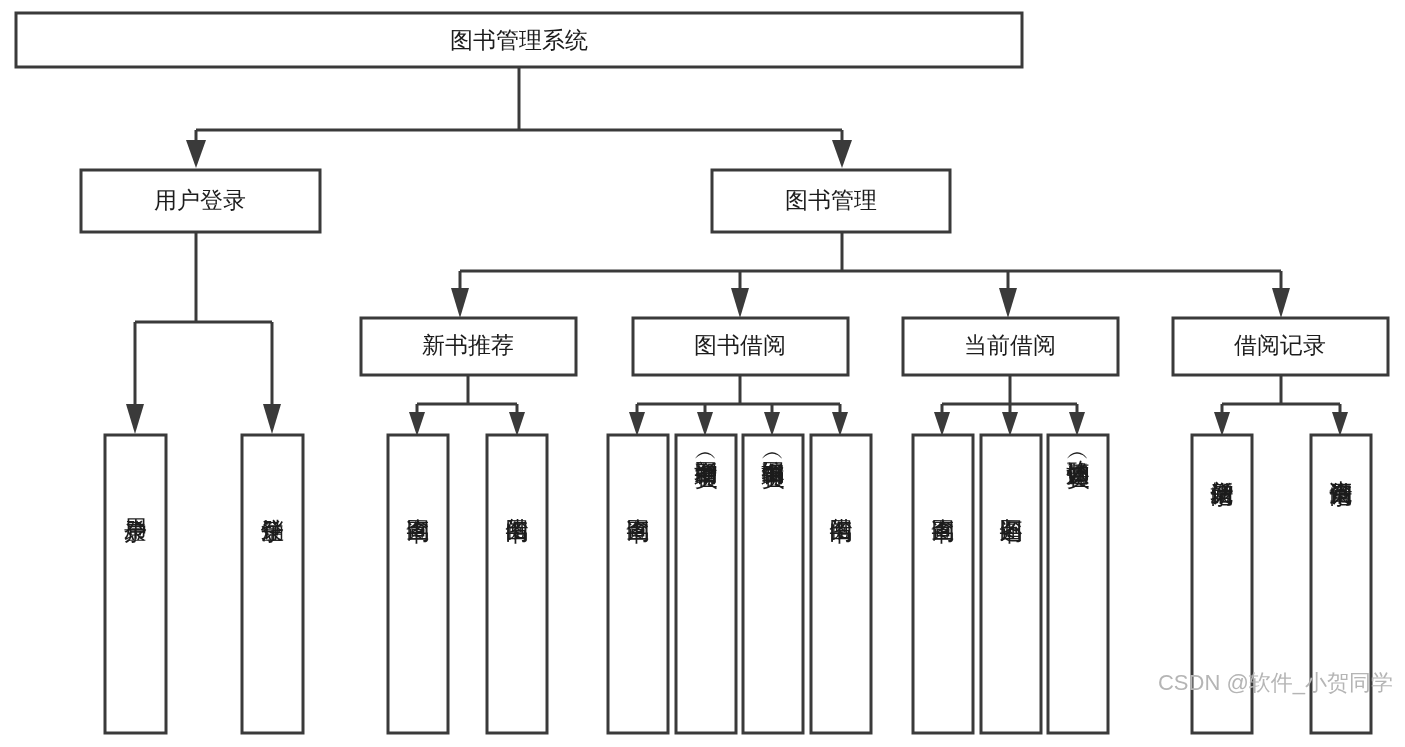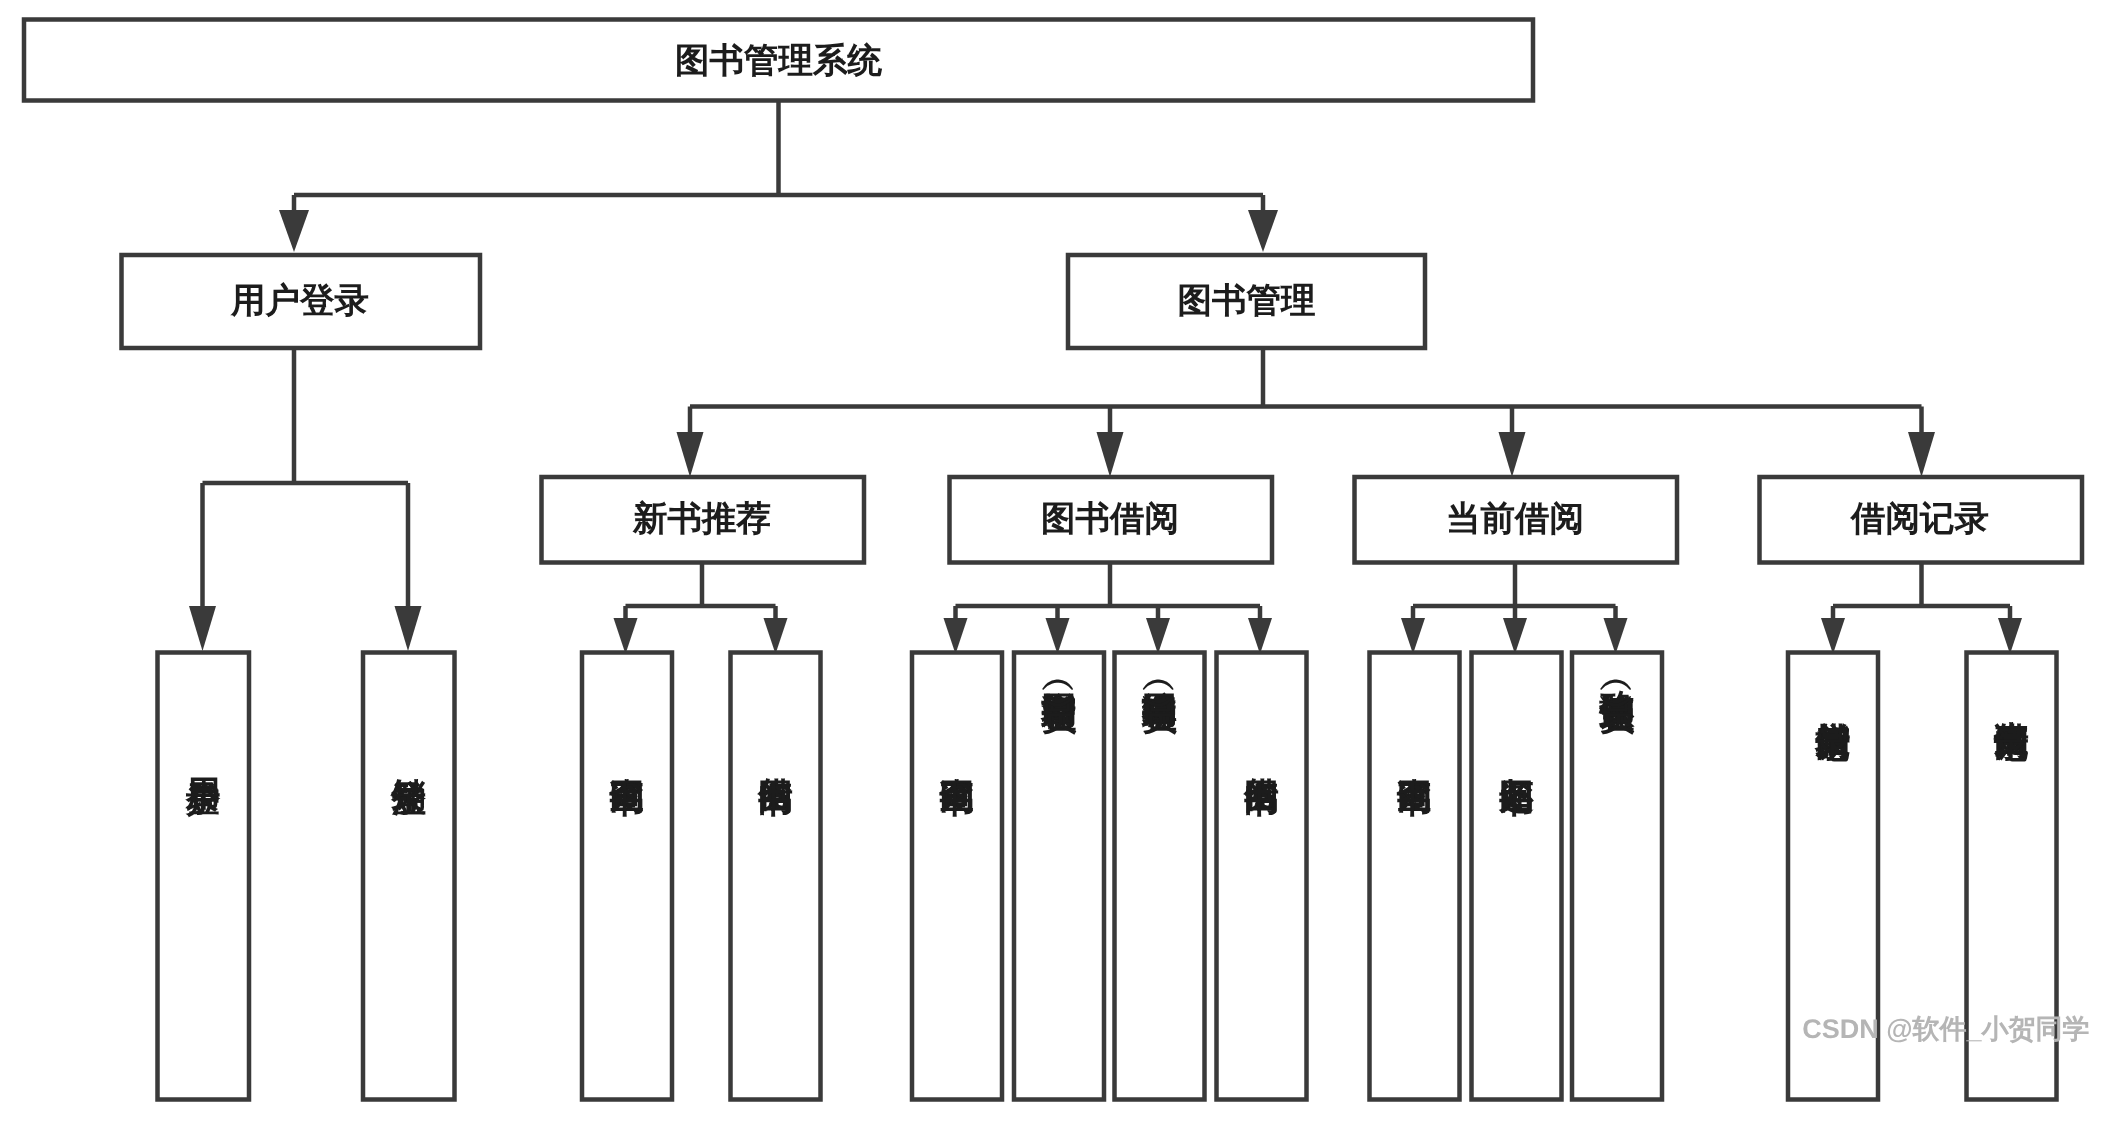--- a/index.html
+++ b/index.html
@@ -13,21 +13,20 @@
     font-family: "Liberation Sans", "DejaVu Sans", sans-serif;
     overflow: hidden;
     position: relative;
   }
   #diagram-root {
     position: absolute;
     left: 0;
     top: 0;
     width: 1405px;
     height: 702px;
-    font-weight: bold;
   }
   svg.flow {
     display: block;
     width: 1405px;
     height: 747px;
   }
   .node-rect {
     fill: #ffffff;
     stroke: #3a3a3a;
     stroke-width: 3;
@@ -69,21 +68,21 @@
     writing-mode: vertical-rl;
     text-orientation: upright;
     white-space: nowrap;
     letter-spacing: 0.04em;
   }
   .watermark {
     position: absolute;
     right: 12px;
     bottom: 4px;
     font-family: "Liberation Sans", "DejaVu Sans", sans-serif;
-    font-size: 18px;
+    font-size: 22px;
     color: #b5b5b5;
     white-space: nowrap;
     user-select: none;
   }
 </style>
 </head>
 <body>
 
 <div id="diagram-root">
 

